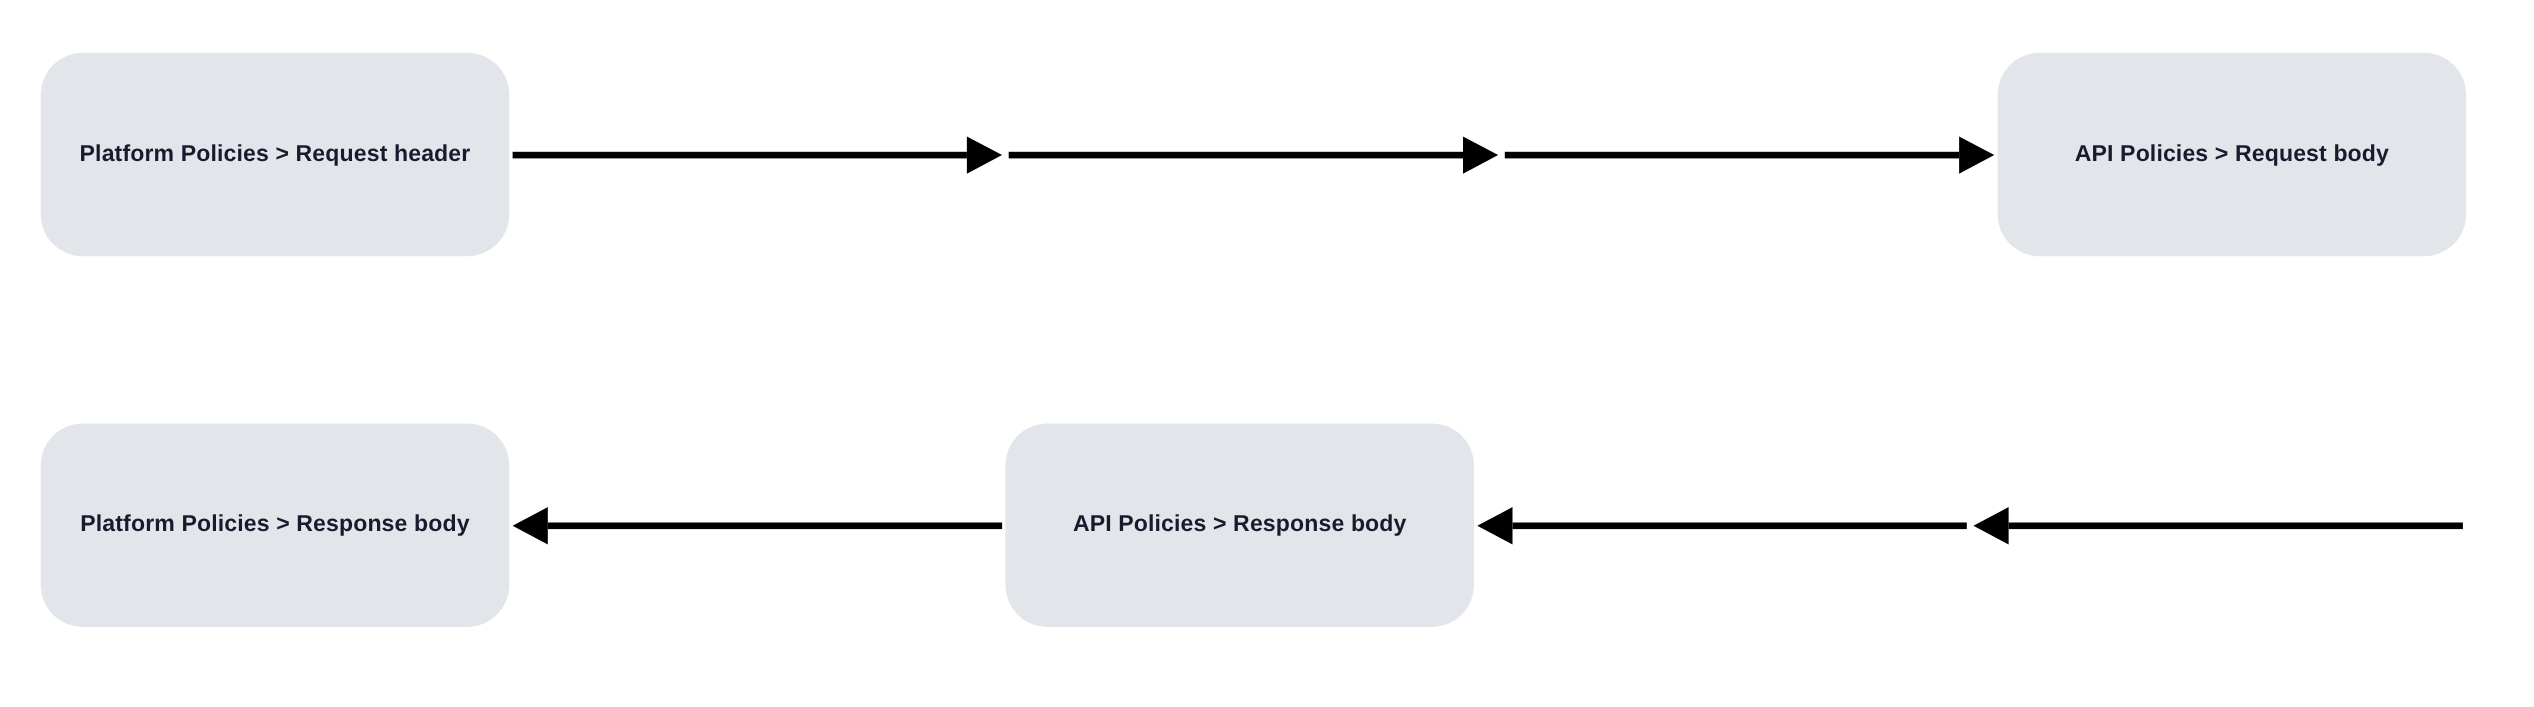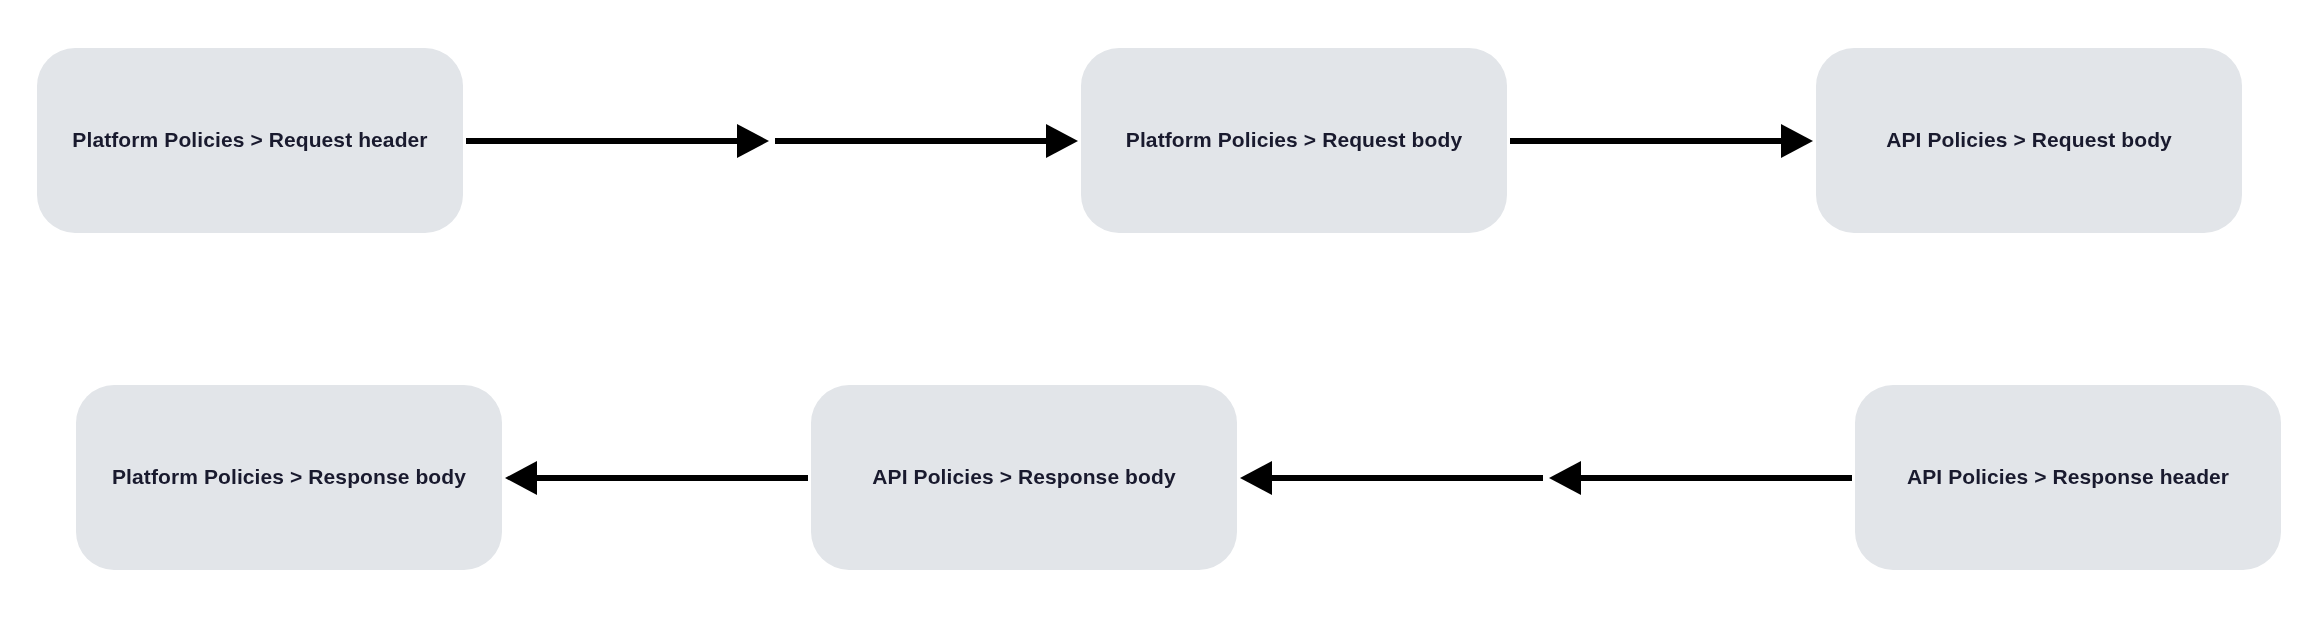--- a/index.html
+++ b/index.html
@@ -22,21 +22,21 @@
   }
   .flow-row {
     position: absolute;
     left: 37px;
     width: 2205px;
     height: 185px;
     display: flex;
     align-items: center;
   }
   .flow-row.row-request  { top: 48px; }
-  .flow-row.row-response { top: 385px; margin-left: 39px; }
+  .flow-row.row-response { top: 385px; }
   .node {
     flex: none;
     width: 426px;
     height: 185px;
     background: var(--node-fill);
     border-radius: 38px;
     display: flex;
     align-items: center;
     justify-content: center;
     text-align: center;
@@ -81,23 +81,20 @@
       <span>Platform Policies &gt; Request header</span>
     </div>
     <div class="connector">
       <div class="shaft"></div>
       <div class="arrowhead right"></div>
     </div>
     <div class="connector">
       <div class="shaft"></div>
       <div class="arrowhead right"></div>
     </div>
-    <div class="node">
-      <span>Platform Policies &gt; Request body</span>
-    </div>
     <div class="connector">
       <div class="shaft"></div>
       <div class="arrowhead right"></div>
     </div>
     <div class="node">
       <span>API Policies &gt; Request body</span>
     </div>
   </div>
 
   <div class="flow-row row-response">
@@ -112,18 +109,15 @@
       <span>API Policies &gt; Response body</span>
     </div>
     <div class="connector">
       <div class="arrowhead left"></div>
       <div class="shaft"></div>
     </div>
     <div class="connector">
       <div class="arrowhead left"></div>
       <div class="shaft"></div>
     </div>
-    <div class="node">
-      <span>API Policies &gt; Response header</span>
-    </div>
   </div>
 
 </div>
 
 </body></html>

